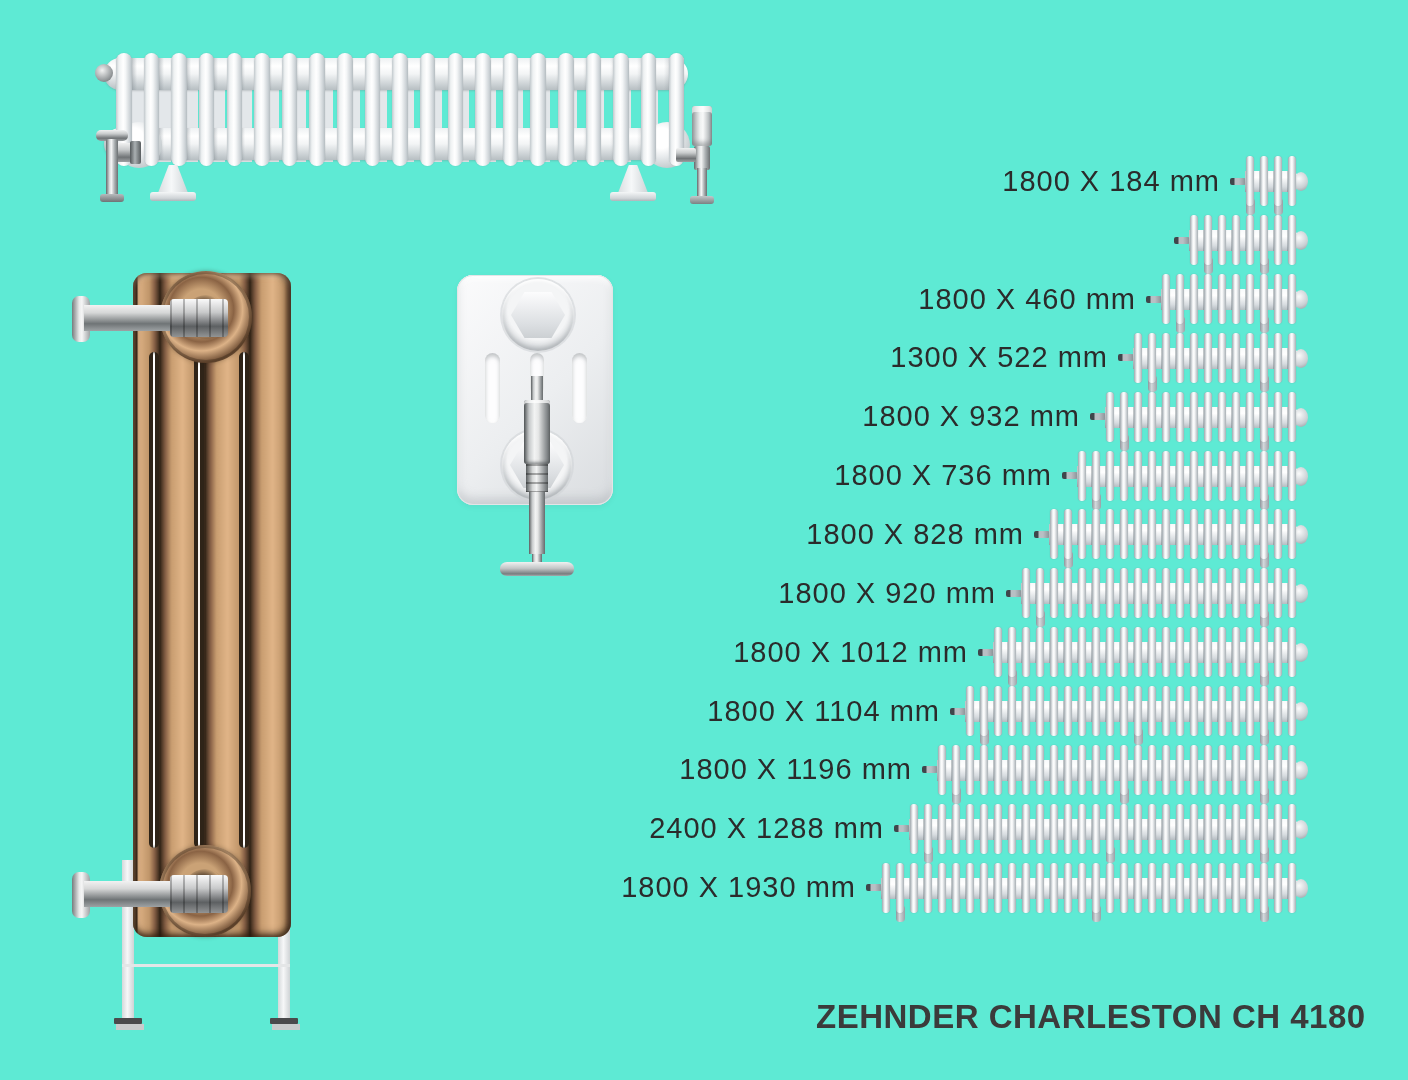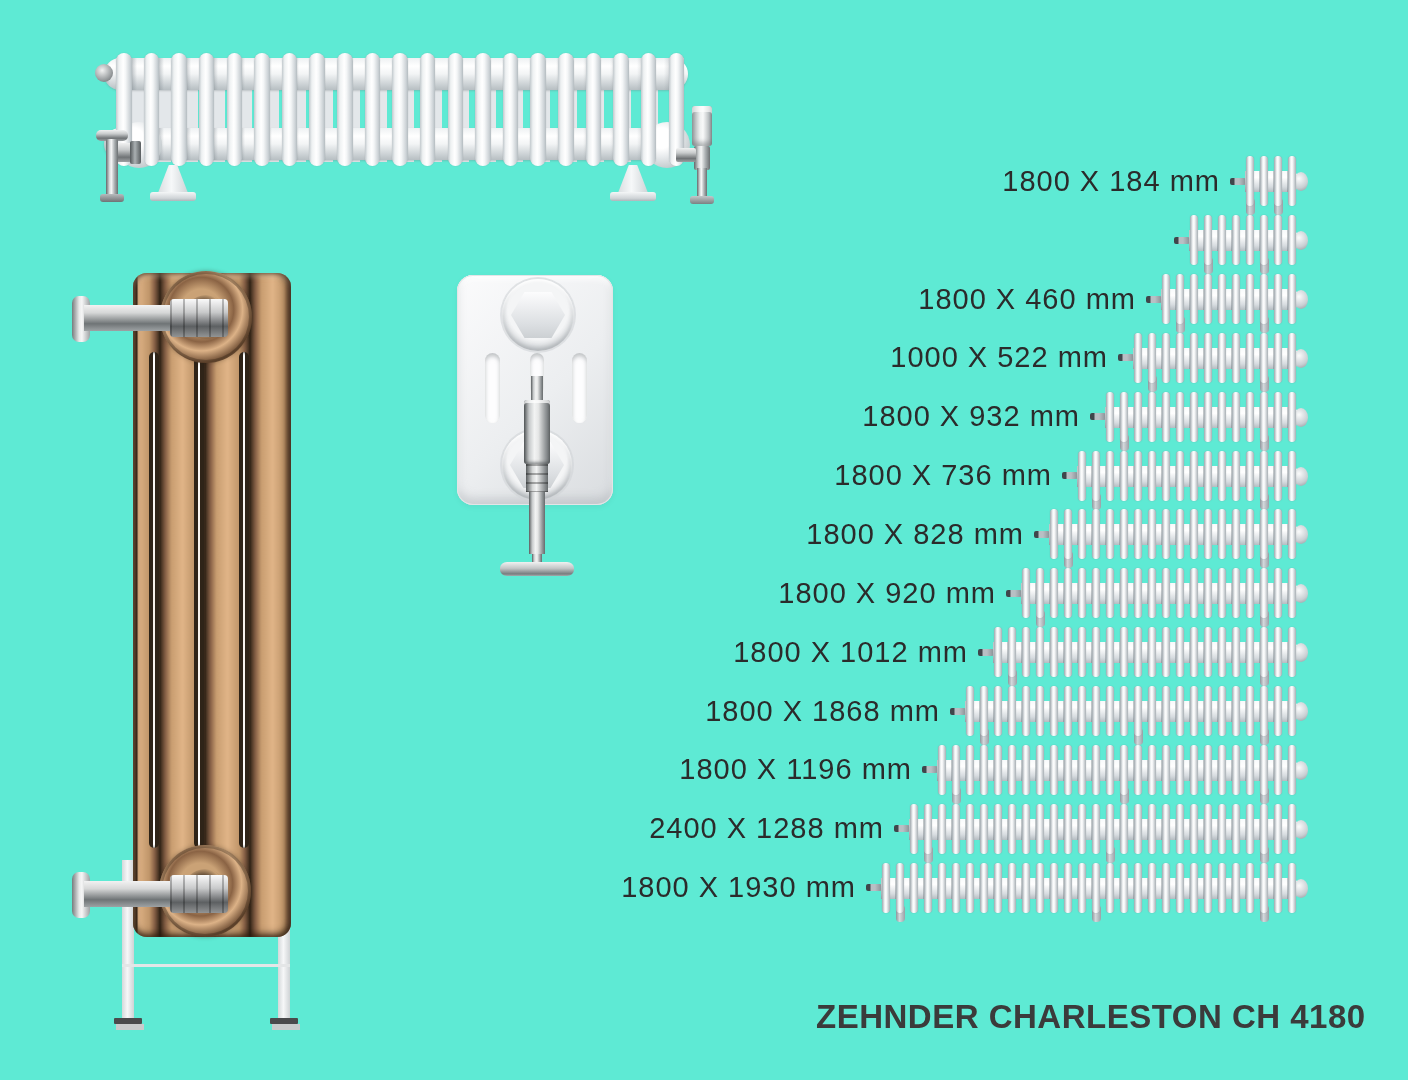--- a/index.html
+++ b/index.html
@@ -295,21 +295,21 @@
             <div class="t-tube"></div>
             <div class="t-tube"></div>
             <div class="t-tube"></div>
           </div>
     <div class="t-foot" style="left: 14px;"></div>
           <div class="t-foot" style="left: 98px;"></div>
         </div>
   </div>
 
   <div class="size-row">
-    <span class="size-label">1000 X 522 mm</span>
+    <span class="size-label">1300 X 522 mm</span>
     <span class="t-stub"></span>
     <div class="thumb" style="width: 172px;">
       <div class="t-band"></div>
       <div class="t-cap"></div>
       <div class="t-tubes">
             <div class="t-tube"></div>
             <div class="t-tube"></div>
             <div class="t-tube"></div>
             <div class="t-tube"></div>
             <div class="t-tube"></div>
@@ -475,21 +475,21 @@
             <div class="t-tube"></div>
             <div class="t-tube"></div>
             <div class="t-tube"></div>
           </div>
     <div class="t-foot" style="left: 14px;"></div>
           <div class="t-foot" style="left: 266px;"></div>
         </div>
   </div>
 
   <div class="size-row">
-    <span class="size-label">1800 X 1868 mm</span>
+    <span class="size-label">1800 X 1104 mm</span>
     <span class="t-stub"></span>
     <div class="thumb" style="width: 340px;">
       <div class="t-band"></div>
       <div class="t-cap"></div>
       <div class="t-tubes">
             <div class="t-tube"></div>
             <div class="t-tube"></div>
             <div class="t-tube"></div>
             <div class="t-tube"></div>
             <div class="t-tube"></div>

